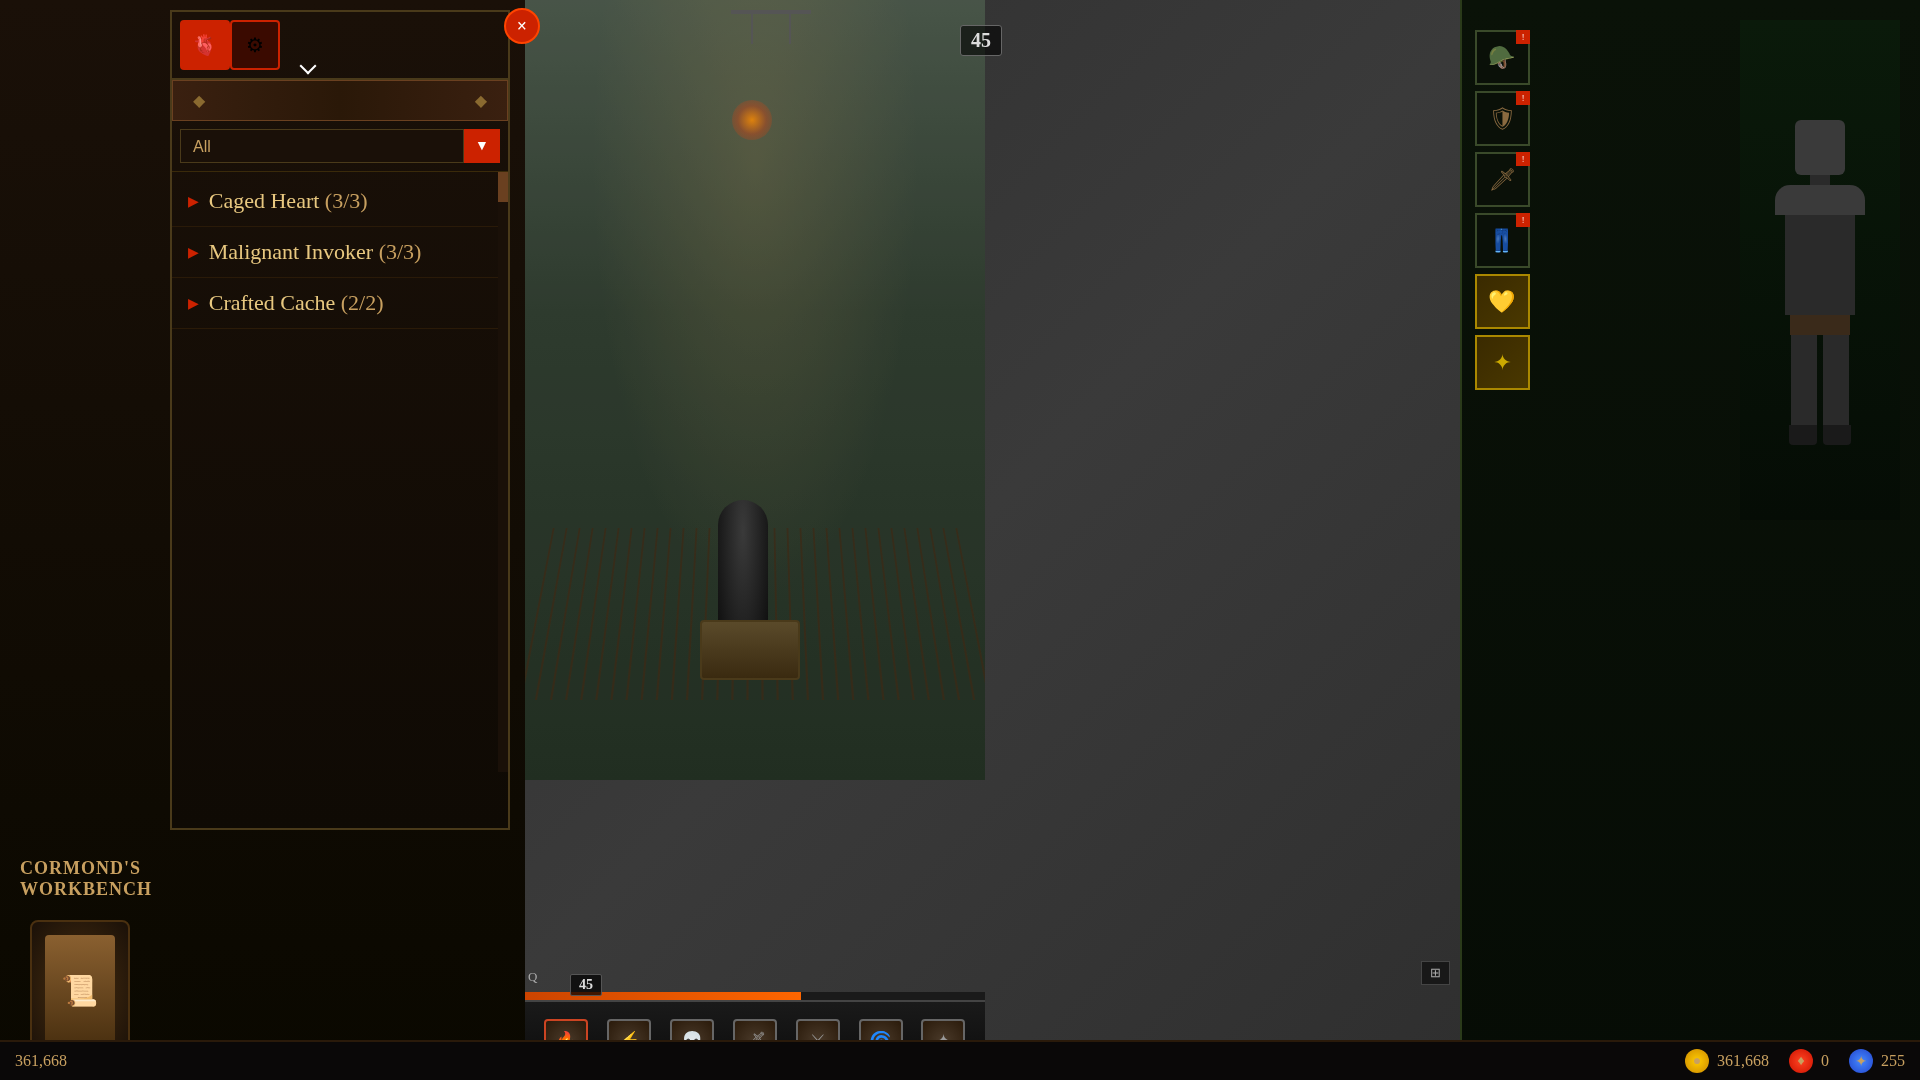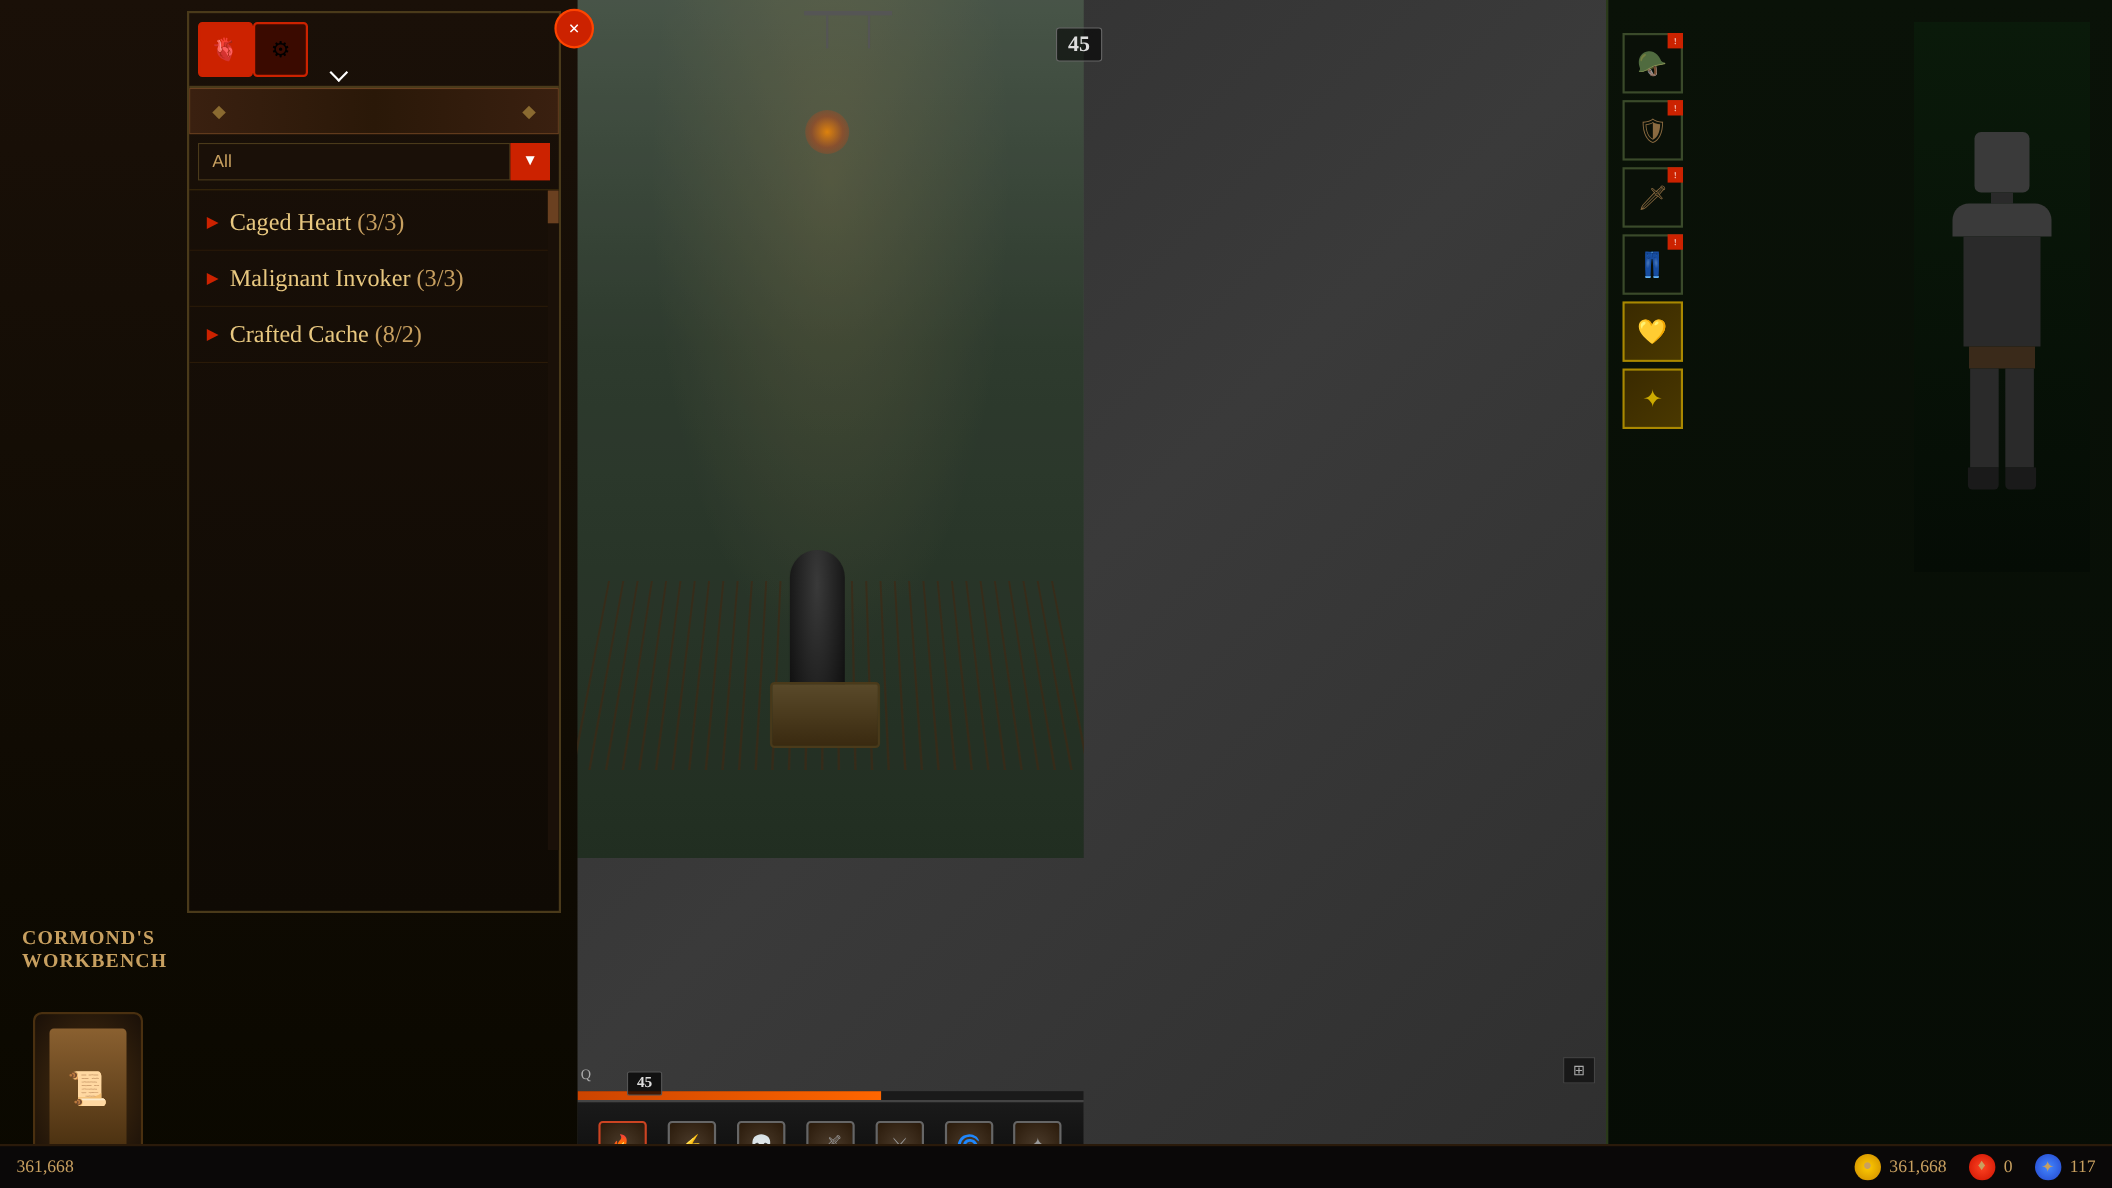--- a/index.html
+++ b/index.html
@@ -95,21 +95,21 @@
       position: absolute;
       top: 0;
       left: 0;
       width: 525px;
       height: 1080px;
       background: linear-gradient(180deg, #1a1008 0%, #0a0800 100%);
     }
 
     .workbench-label {
       position: absolute;
-      bottom: 196px;
+      bottom: 180px;
       left: 20px;
       color: #c8a060;
       font-size: 18px;
       font-weight: bold;
       letter-spacing: 1px;
       text-transform: uppercase;
     }
 
     .workbench-icon {
       position: absolute;
@@ -640,21 +640,21 @@
       <div class="item-row">
         <span class="item-arrow">▶</span>
         <span class="item-name">Caged Heart <span>(3/3)</span></span>
       </div>
       <div class="item-row">
         <span class="item-arrow">▶</span>
         <span class="item-name">Malignant Invoker <span>(3/3)</span></span>
       </div>
       <div class="item-row">
         <span class="item-arrow">▶</span>
-        <span class="item-name">Crafted Cache <span>(8/2)</span></span>
+        <span class="item-name">Crafted Cache <span>(2/2)</span></span>
       </div>
     </div>
 
     <div class="list-scrollbar">
       <div class="list-scrollbar-thumb"></div>
     </div>
   </div>
 </div>
 
 <div class="close-btn">×</div>
@@ -725,15 +725,15 @@
   <div class="currency-item">
     <div class="currency-icon gold-icon">●</div>
     <span>361,668</span>
   </div>
   <div class="currency-item">
     <div class="currency-icon red-icon">♦</div>
     <span>0</span>
   </div>
   <div class="currency-item">
     <div class="currency-icon blue-icon">✦</div>
-    <span>117</span>
+    <span>255</span>
   </div>
 </div>
 
 </body></html>

